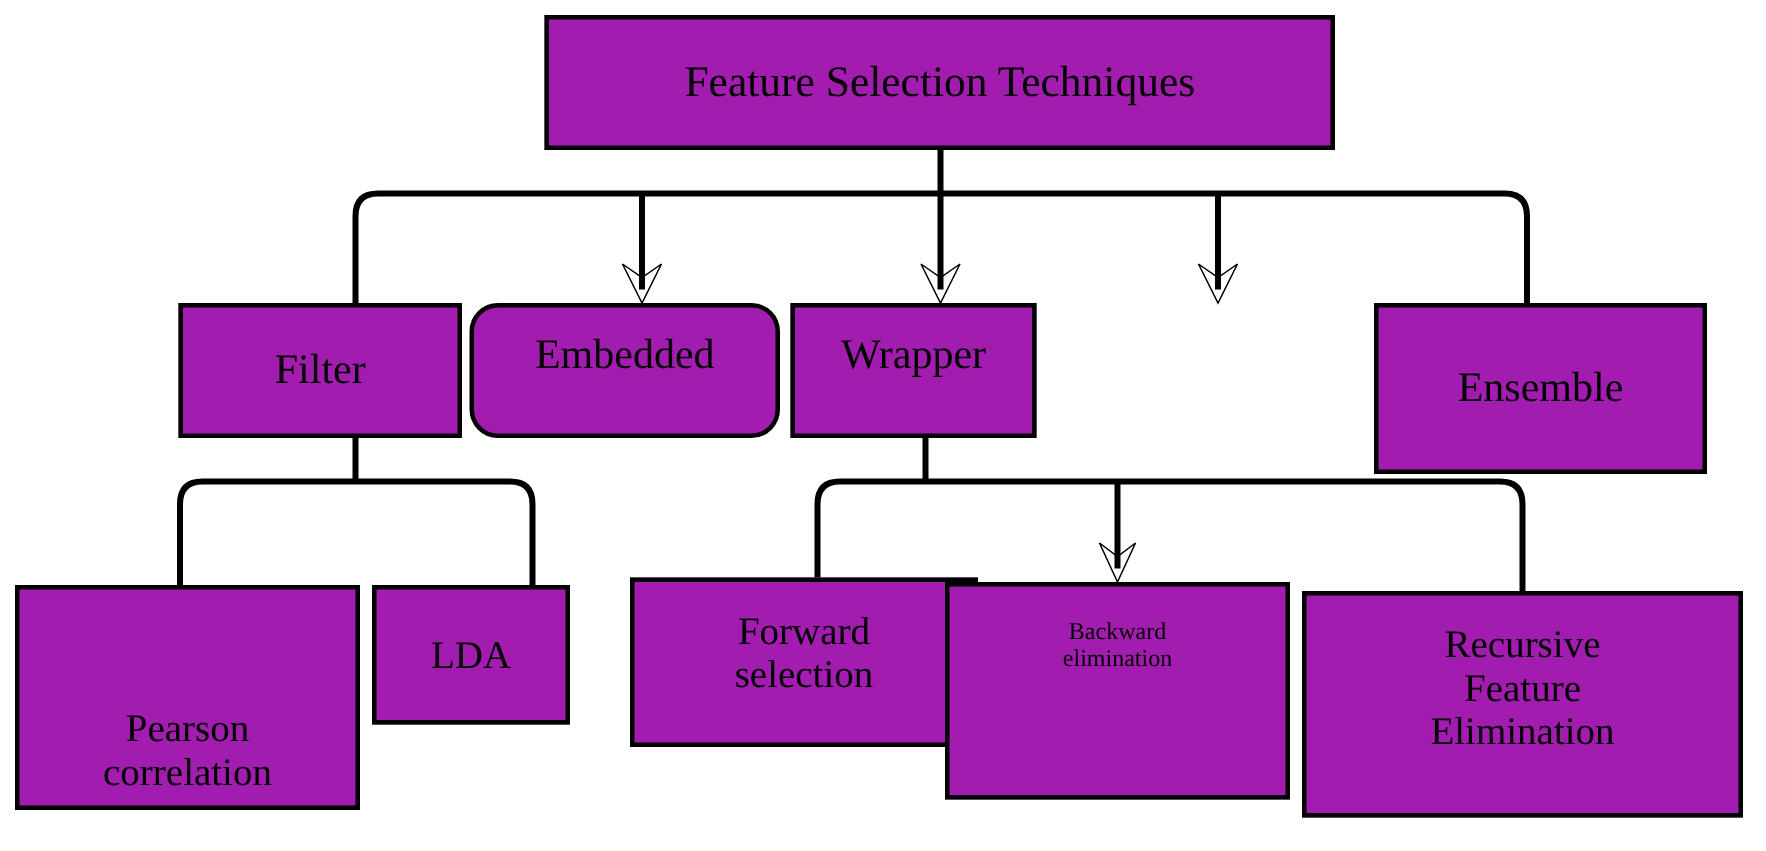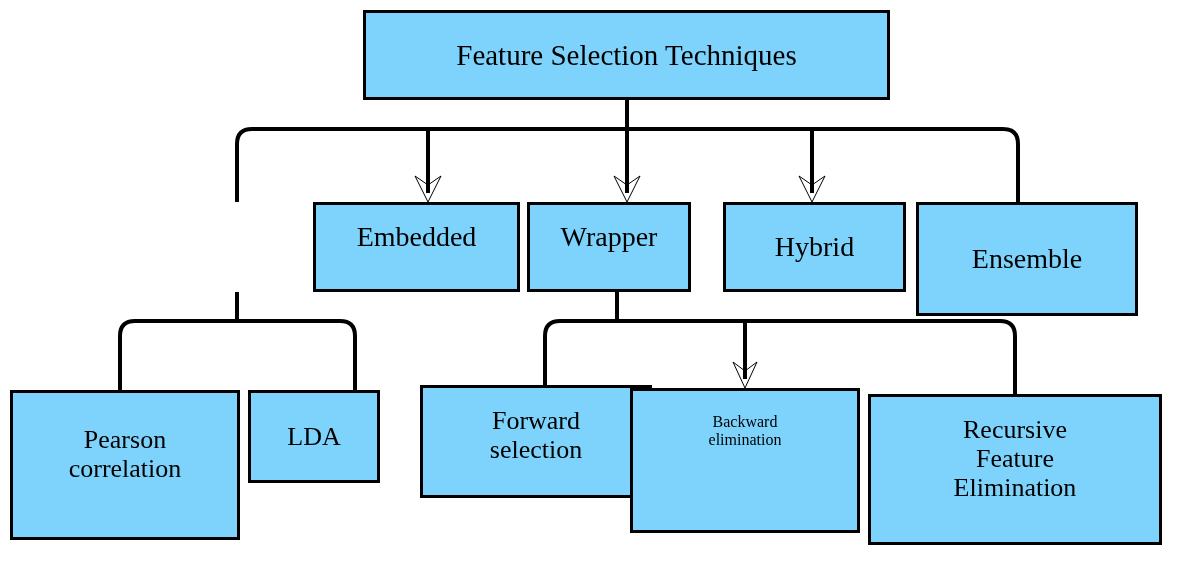--- a/index.html
+++ b/index.html
@@ -13,51 +13,51 @@
     width: 1177px;
     height: 567px;
     background: #ffffff;
     overflow: hidden;
     font-family: "Liberation Serif", "DejaVu Serif", serif;
   }
   .node {
     position: absolute;
     box-sizing: border-box;
     border: 3px solid #000000;
-    background: #7dd3fc;
+    background: #a21caf;
     display: flex;
     align-items: center;
     justify-content: center;
     text-align: center;
     color: #000000;
     z-index: 3;
   }
   .node .label {
     display: block;
     line-height: 1.12;
     padding: 0 4px;
     white-space: pre-line;
   }
   
   #n-root { left: 363px; top: 10px; width: 527px; height: 90px; font-size: 29px; }
   
   #n-filter   { left: 119px; top: 202px; width: 189px; height: 90px; font-size: 28px; }
-  #n-embedded { left: 313px; top: 202px; width: 207px; height: 90px; font-size: 28px; align-items: flex-start; }
+  #n-embedded { left: 313px; top: 202px; width: 207px; height: 90px; font-size: 28px; align-items: flex-start; border-radius: 19px; }
   #n-wrapper  { left: 527px; top: 202px; width: 164px; height: 90px; font-size: 28px; align-items: flex-start; }
   #n-hybrid   { left: 723px; top: 202px; width: 183px; height: 90px; font-size: 28px; }
   #n-ensemble { left: 916px; top: 202px; width: 222px; height: 114px; font-size: 28px; }
   
   #n-embedded .label, #n-wrapper .label { padding-top: 16px; }
   
   #n-pearson   { left: 10px;  top: 390px; width: 230px; height: 150px; font-size: 26px; align-items: flex-start; }
   #n-lda       { left: 248px; top: 390px; width: 132px; height: 93px;  font-size: 26px; }
   #n-forward   { left: 420px; top: 385px; width: 232px; height: 113px; font-size: 26px; align-items: flex-start; }
   #n-backward  { left: 630px; top: 388px; width: 230px; height: 145px; font-size: 16px; align-items: flex-start; }
   #n-recursive { left: 868px; top: 394px; width: 294px; height: 151px; font-size: 26px; align-items: flex-start; }
-  #n-pearson .label   { padding-top: 32px; }
+  #n-pearson .label   { padding-top: 32px; margin-top: 46px; }
   #n-forward .label   { padding-top: 18px; }
   #n-backward .label  { padding-top: 22px; }
   #n-recursive .label { padding-top: 18px; }
 
   #wires { position: absolute; left: 0; top: 0; width: 1177px; height: 567px; z-index: 1; }
   #wires path, #wires line { fill: none; stroke: #000000; }
 </style>
 </head>
 <body>
 
@@ -85,28 +85,28 @@
     <path d="M 545 385 L 545 336 Q 545 321 560 321 L 1000 321 Q 1015 321 1015 336 L 1015 394" stroke-width="4"></path>
 
     <line x1="745" y1="321" x2="745" y2="379" stroke-width="4"></line>
     <path d="M 733 362 L 745 388 L 757 362 L 745 371 Z" fill="#000000" stroke="none"></path>
   </svg>
 
   <div class="node" id="n-root">
     <span class="label">Feature Selection Techniques</span>
   </div>
 
+  <div class="node" id="n-filter">
+    <span class="label">Filter</span>
+  </div>
   <div class="node" id="n-embedded">
     <span class="label">Embedded</span>
   </div>
   <div class="node" id="n-wrapper">
     <span class="label">Wrapper</span>
-  </div>
-  <div class="node" id="n-hybrid">
-    <span class="label">Hybrid</span>
   </div>
   <div class="node" id="n-ensemble">
     <span class="label">Ensemble</span>
   </div>
 
   <div class="node" id="n-pearson">
     <span class="label">Pearson
 correlation</span>
   </div>
   <div class="node" id="n-lda">

